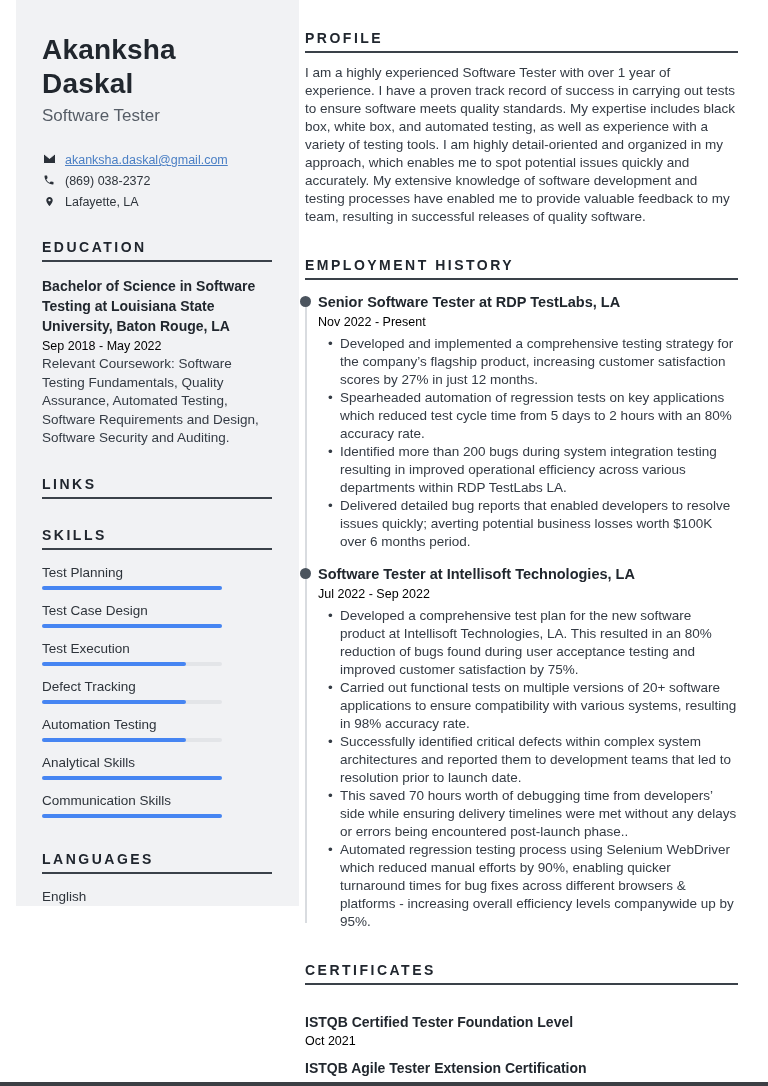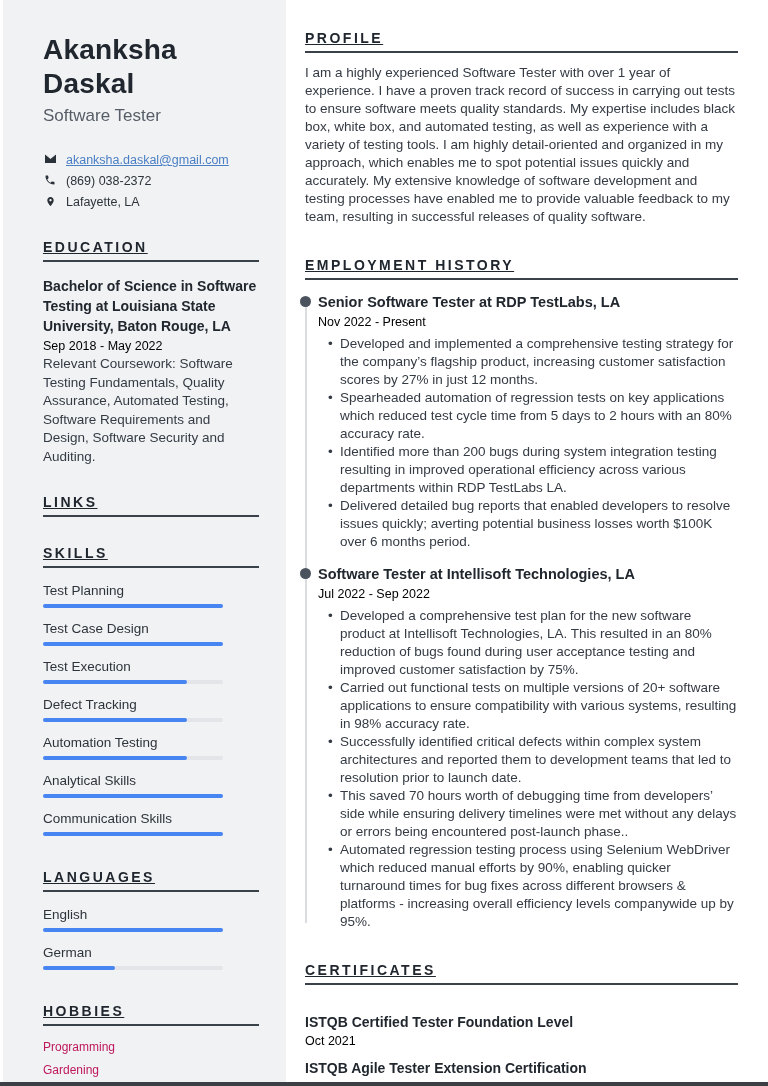--- a/index.html
+++ b/index.html
@@ -12,25 +12,25 @@
   .page {
     position: relative;
     width: 768px;
     height: 1086px;
     background: #ffffff;
     overflow: hidden;
   }
   
   .sidebar {
     position: absolute;
-    left: 3px; top: 0;
+    left: 16px; top: 0;
     width: 283px;
-    height: 1082px;
+    height: 906px;
     background: #f1f2f4;
-    padding: 33px 27px 0 40px;
+    padding: 33px 27px 0 26px;
     overflow: hidden;
   }
   .name {
     font-size: 28px;
     line-height: 34px;
     font-weight: 700;
     color: #21272e;
     letter-spacing: 0.2px;
   }
   .job-subtitle {
@@ -60,21 +60,20 @@
     color: #4a7fc4;
   }
   .side-section { margin-top: 28px; }
   .side-heading, .main-heading {
     font-size: 14px;
     font-weight: 700;
     letter-spacing: 2.5px;
     color: #20262e;
     border-bottom: 2px solid #3a4149;
     padding-bottom: 5px;
-    text-decoration: underline;
   }
   .degree {
     margin-top: 14px;
     font-size: 14px;
     font-weight: 700;
     line-height: 20px;
     color: #21272e;
   }
   .muted {
     font-size: 12.5px;

